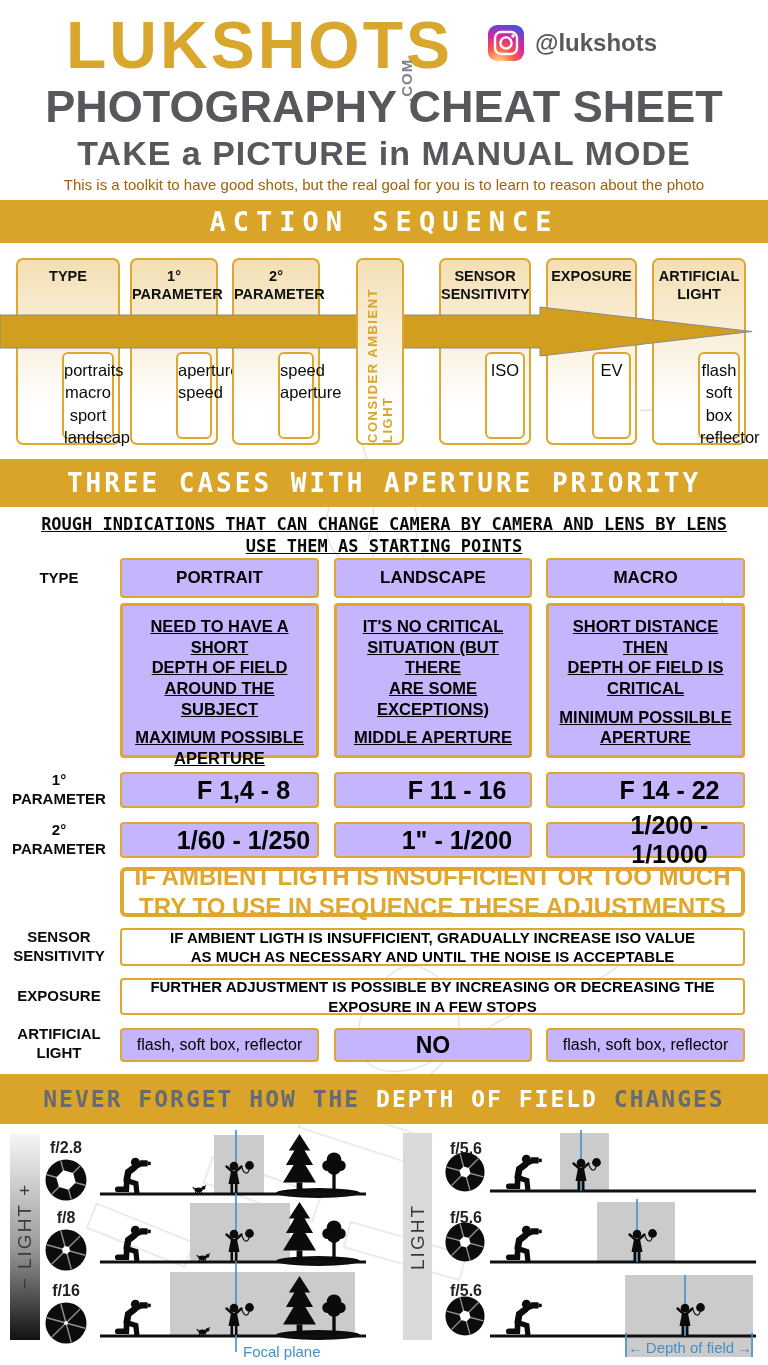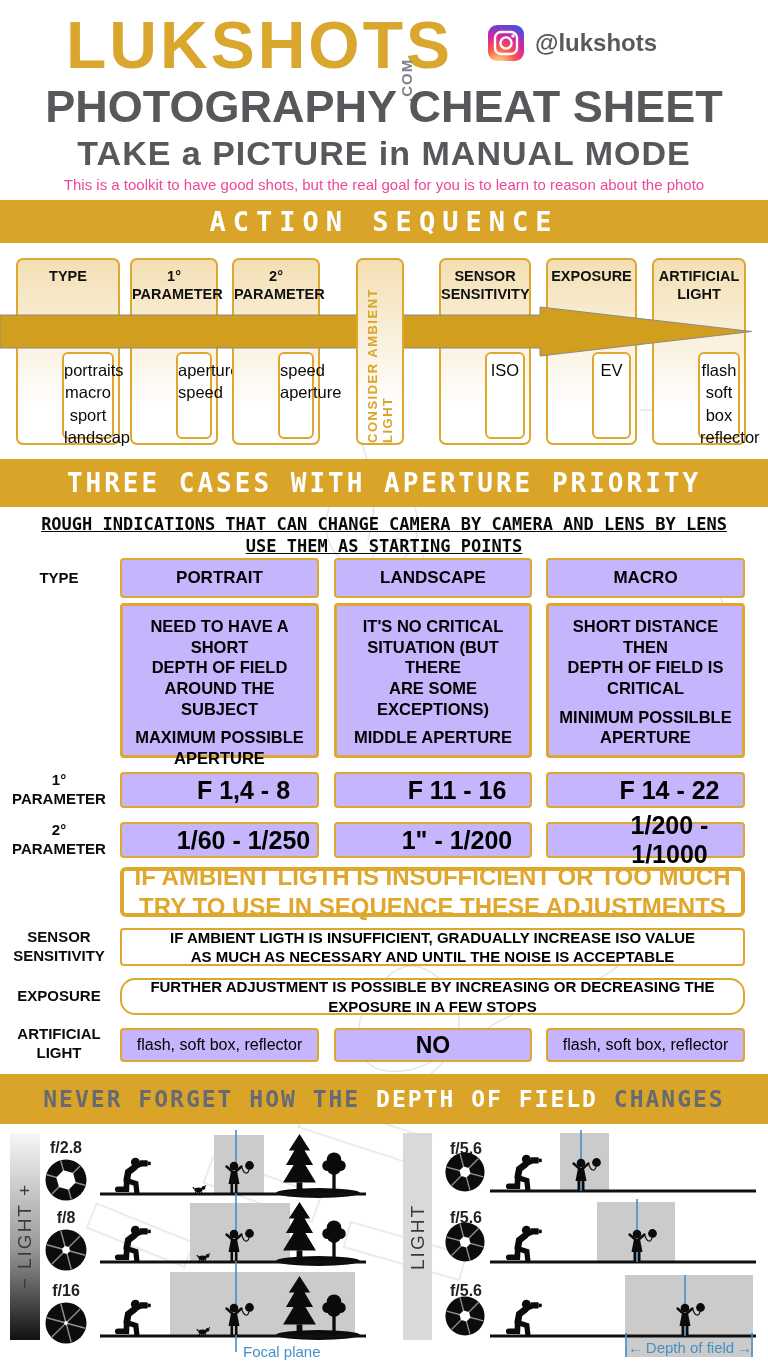--- a/index.html
+++ b/index.html
@@ -16,21 +16,21 @@
   .logo{position:absolute;left:66px;top:12px;font-size:66px;font-weight:800;letter-spacing:3px;
         color:#D9A62E;line-height:1;font-family:"Liberation Sans",sans-serif;}
   .logo-com{position:absolute;left:398px;top:42px;height:60px;font-size:15px;font-weight:700;color:#808285;
         writing-mode:vertical-rl;transform:rotate(180deg);letter-spacing:1px;}
   .insta{position:absolute;left:487px;top:24px;display:flex;align-items:center;gap:10px;}
   .insta-handle{font-size:24px;font-weight:700;color:#58595B;}
   .title{position:absolute;left:0;top:82px;width:768px;text-align:center;font-size:45px;font-weight:800;
         color:#57585B;letter-spacing:0px;line-height:1.1;}
   .subtitle{position:absolute;left:0;top:134px;width:768px;text-align:center;font-size:34px;font-weight:800;
         color:#57585B;letter-spacing:1px;}
-  .tagline{position:absolute;left:0;top:176px;width:768px;text-align:center;font-size:15px;color:#ec4899;}
+  .tagline{position:absolute;left:0;top:176px;width:768px;text-align:center;font-size:15px;color:#a16207;}
 
   
   .banner{position:absolute;left:0;width:768px;background:#D9A428;color:#fff;display:flex;
         align-items:center;justify-content:center;font-family:"DejaVu Sans Mono",monospace;
         font-weight:700;z-index:2;}
   .b1{top:200px;height:43px;font-size:27px;letter-spacing:7px;}
   .b2{top:459px;height:48px;font-size:26px;letter-spacing:3px;}
   .b3{top:1074px;height:50px;font-size:23px;letter-spacing:2px;}
   .b3gray{color:#666B73;}
   .b3white{color:#FFFFFF;}
@@ -53,32 +53,32 @@
   .cases{position:absolute;left:0;top:507px;width:768px;height:567px;z-index:1;}
   .note{position:absolute;left:0;width:768px;text-align:center;font-family:"DejaVu Sans Mono",monospace;
         font-weight:700;font-size:17px;color:#0a0a0a;text-decoration:underline;}
   .rlabel{position:absolute;left:0;width:118px;text-align:center;font-size:15px;font-weight:700;
         color:#0a0a0a;line-height:1.25;transform:translateY(-50%);}
   .cbox{position:absolute;border:2px solid #E0A72E;border-radius:4px;background:#c4b5fd;box-sizing:border-box;
         display:flex;align-items:center;justify-content:center;text-align:center;}
   .c1{left:120px;width:199px;} .c2{left:334px;width:198px;} .c3{left:546px;width:199px;}
   .typebox{top:51px;height:40px;font-size:17px;font-weight:700;}
   .descbox{top:96px;height:155px;border-width:3px;flex-direction:column;justify-content:space-between;
-        padding:10px 8px;font-size:16.5px;font-weight:700;line-height:1.25;}
+        padding:10px 8px;font-size:16.5px;font-weight:700;line-height:1.25;text-decoration:underline;}
   .darr{width:42px;height:46px;background:#949BA6;margin:4px auto;
         clip-path:polygon(33% 0,67% 0,67% 52%,100% 52%,50% 100%,0 52%,33% 52%);}
   .pbox{height:36px;font-size:25px;font-weight:700;padding-left:48px;}
   .p1row{top:265px;} .p2row{top:315px;}
   .ambientbox{left:120px;width:625px;top:360px;height:50px;border:4px solid #E0A72E;border-radius:6px;
         background:#fff;box-sizing:border-box;display:flex;align-items:center;justify-content:center;
         text-align:center;color:#E0A72E;font-weight:700;font-size:24px;line-height:1.25;position:absolute;}
   .widebox{left:120px;width:625px;border:2px solid #E0A72E;border-radius:4px;background:#fff;
         box-sizing:border-box;display:flex;align-items:center;justify-content:center;text-align:center;
         font-size:15px;font-weight:700;line-height:1.3;position:absolute;}
-  .sensorbox{top:421px;height:38px;} .exposurebox{top:471px;height:37px;border-radius:15px;}
+  .sensorbox{top:421px;height:38px;} .exposurebox{top:471px;height:37px;}
   .artrow{top:521px;height:34px;font-size:16px;font-weight:400;}
   .artrow.no{font-size:23px;font-weight:700;}
 
   
   .dof{position:absolute;left:0;top:1124px;width:768px;height:241px;z-index:1;}
   .lbar{position:absolute;left:10px;top:9px;width:30px;height:207px;
         background:linear-gradient(180deg,#F7F7F7 0%,#9A9A9A 55%,#111 100%);
         display:flex;align-items:center;justify-content:center;}
   .rbar{position:absolute;left:403px;top:9px;width:29px;height:207px;background:#D9D9D9;
         display:flex;align-items:center;justify-content:center;}

